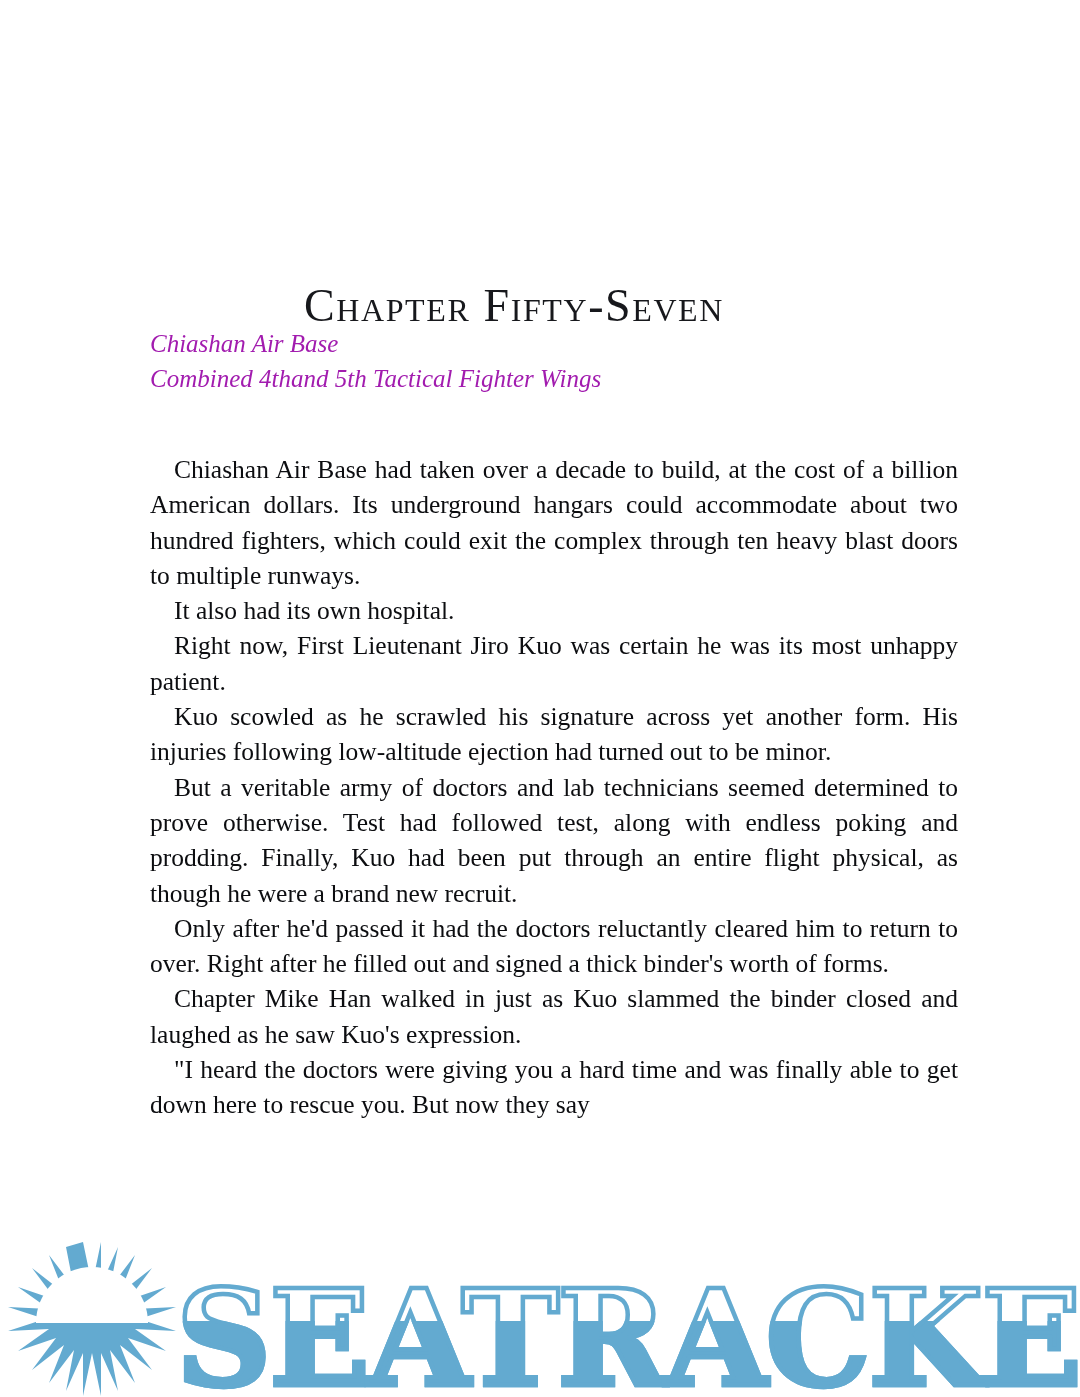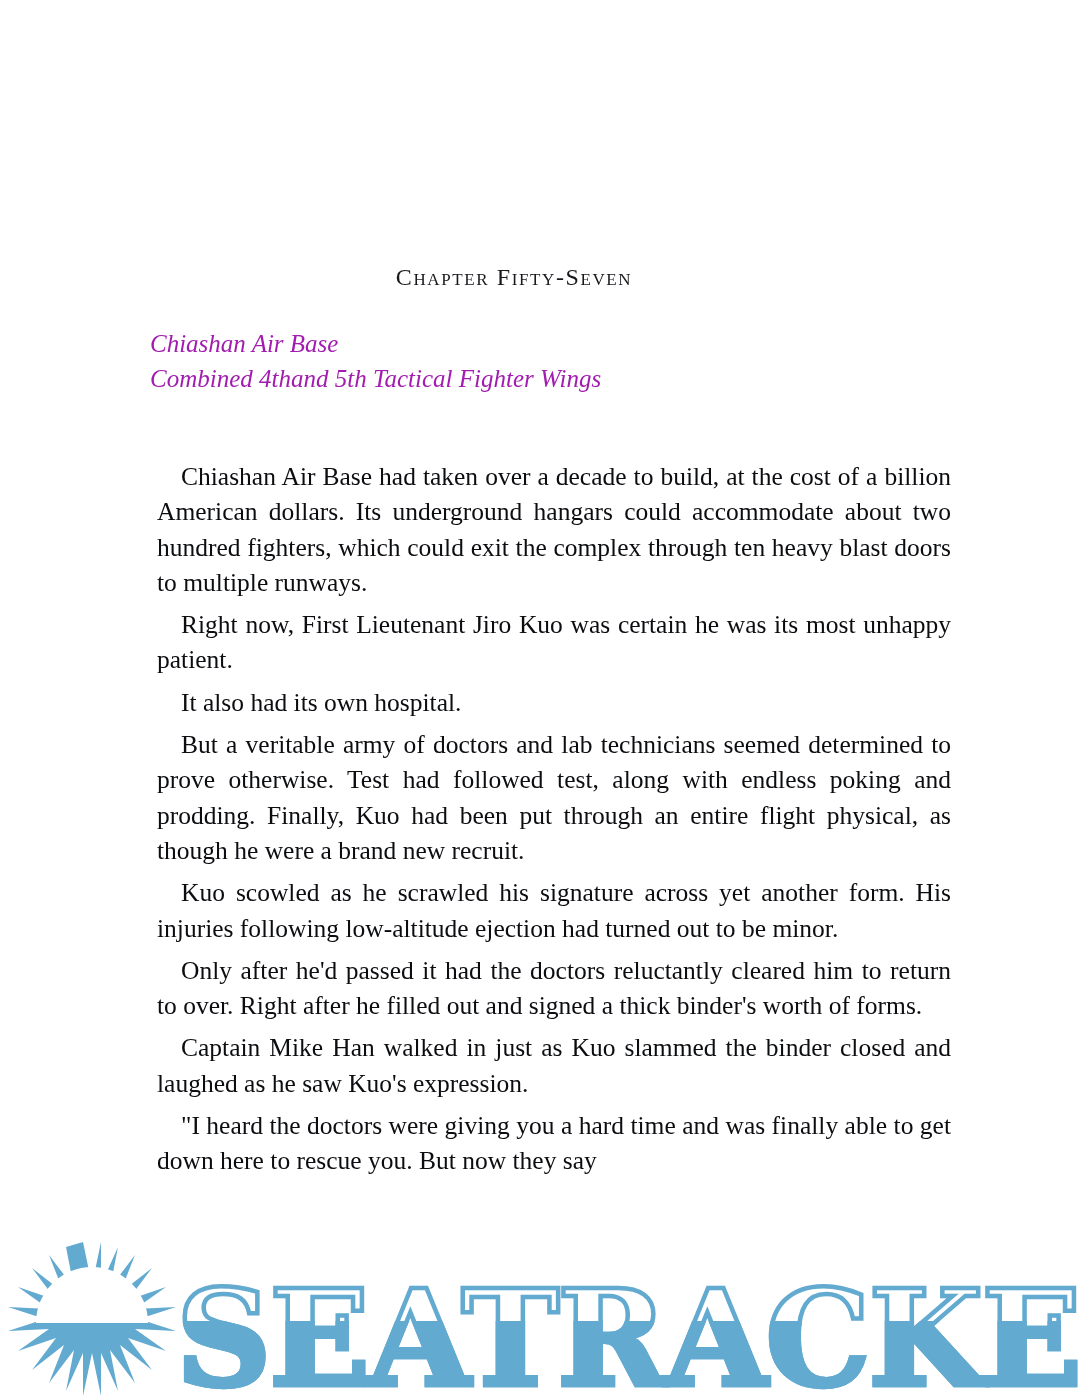--- a/index.html
+++ b/index.html
@@ -22,21 +22,21 @@
   }
 
   
   .chapter-title {
     position: absolute;
     top: 248px;
     left: 0;
     width: 1028px;
     text-align: center;
     font-family: "Liberation Serif", "DejaVu Serif", serif;
-    font-size: 24px;
+    font-size: 46px;
     font-weight: 400;
     font-variant: small-caps;
     letter-spacing: 1.6px;
     color: #17181c;
     white-space: nowrap;
   }
 
   
   .scene-heading {
     position: absolute;
@@ -59,21 +59,21 @@
     left: 150px;
     width: 808px;
     font-size: 25.5px;
     line-height: 35.3px;
     text-align: justify;
     text-justify: inter-word;
     color: #0c0d10;
     hyphens: none;
   }
   .body-text p {
-    margin: 7px;
+    margin: 0;
     text-indent: 24px;
   }
   .body-text p:last-child {
     
   }
 
   
   .watermark {
     position: absolute;
     left: 0;
@@ -95,26 +95,26 @@
 
   <h1 class="chapter-title">Chapter Fifty-Seven</h1>
 
   <div class="scene-heading">
     <div>Chiashan Air Base</div>
     <div>Combined 4thand 5th Tactical Fighter Wings</div>
   </div>
 
   <div class="body-text" id="body-text">
       <p>Chiashan Air Base had taken over a decade to build, at the cost of a billion American dollars. Its underground hangars could accommodate about two hundred fighters, which could exit the complex through ten heavy blast doors to multiple runways.</p>
+      <p>It also had its own hospital.</p>
       <p>Right now, First Lieutenant Jiro Kuo was certain he was its most unhappy patient.</p>
-      <p>It also had its own hospital.</p>
+      <p>Kuo scowled as he scrawled his signature across yet another form. His injuries following low-altitude ejection had turned out to be minor.</p>
       <p>But a veritable army of doctors and lab technicians seemed determined to prove otherwise. Test had followed test, along with endless poking and prodding. Finally, Kuo had been put through an entire flight physical, as though he were a brand new recruit.</p>
-      <p>Kuo scowled as he scrawled his signature across yet another form. His injuries following low-altitude ejection had turned out to be minor.</p>
       <p>Only after he'd passed it had the doctors reluctantly cleared him to return to over. Right after he filled out and signed a thick binder's worth of forms.</p>
-      <p>Captain Mike Han walked in just as Kuo slammed the binder closed and laughed as he saw Kuo's expression.</p>
+      <p>Chapter Mike Han walked in just as Kuo slammed the binder closed and laughed as he saw Kuo's expression.</p>
       <p>"I heard the doctors were giving you a hard time and was finally able to get down here to rescue you. But now they say</p>
     </div>
 
   <div class="watermark">
     <svg viewBox="0 0 1080 160" xmlns="http://www.w3.org/2000/svg">
       <defs>
 
         <clipPath id="clip-bottom">
           <rect x="0" y="84" width="1080" height="76"></rect>
         </clipPath>

